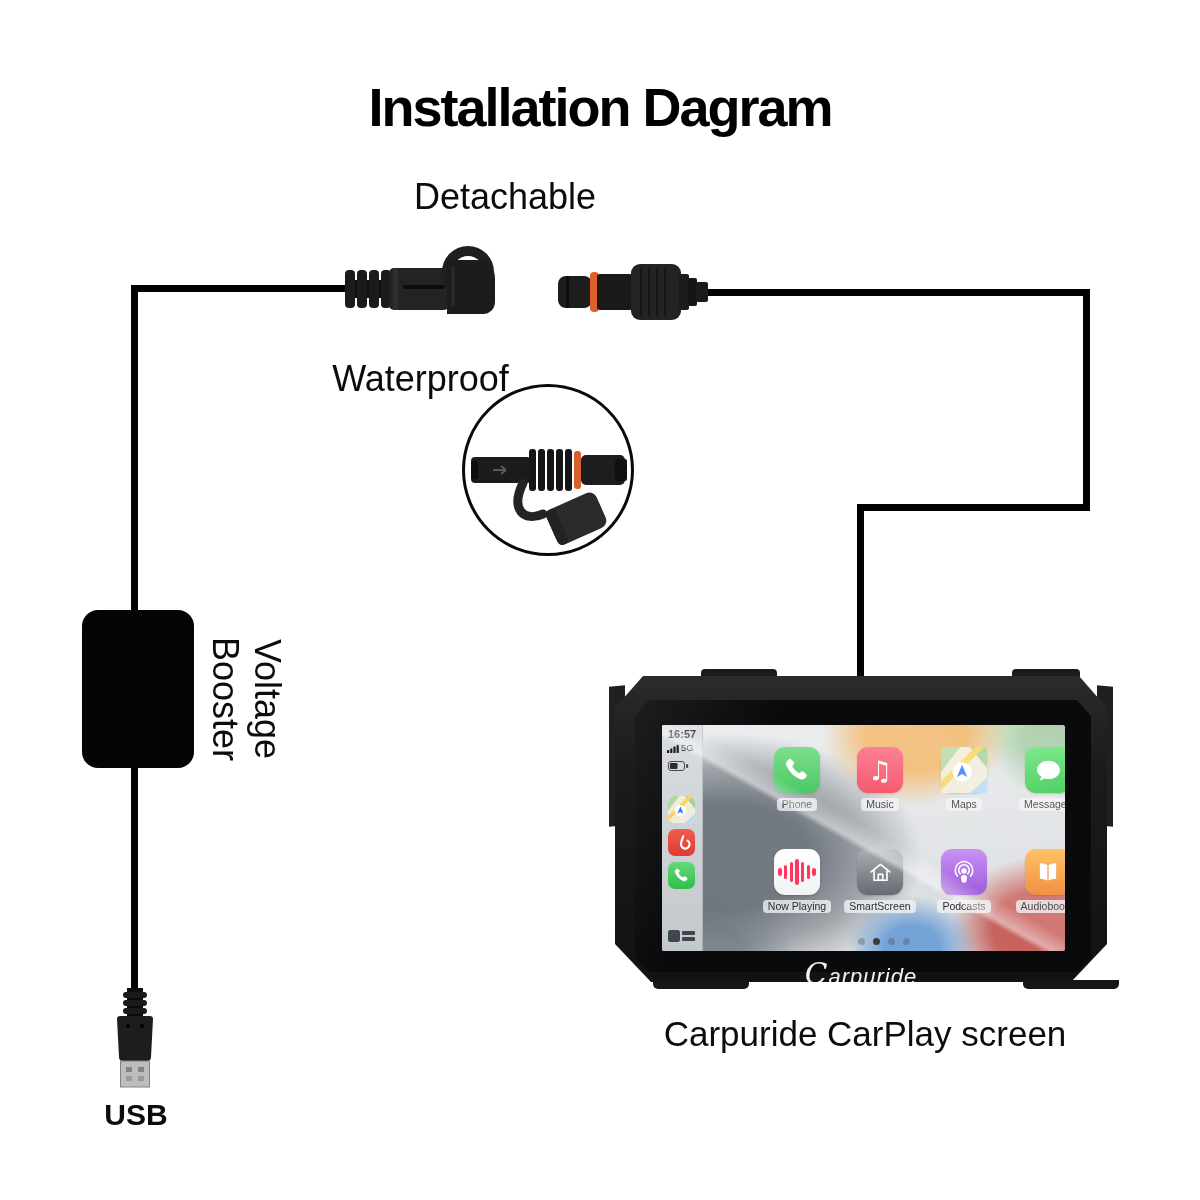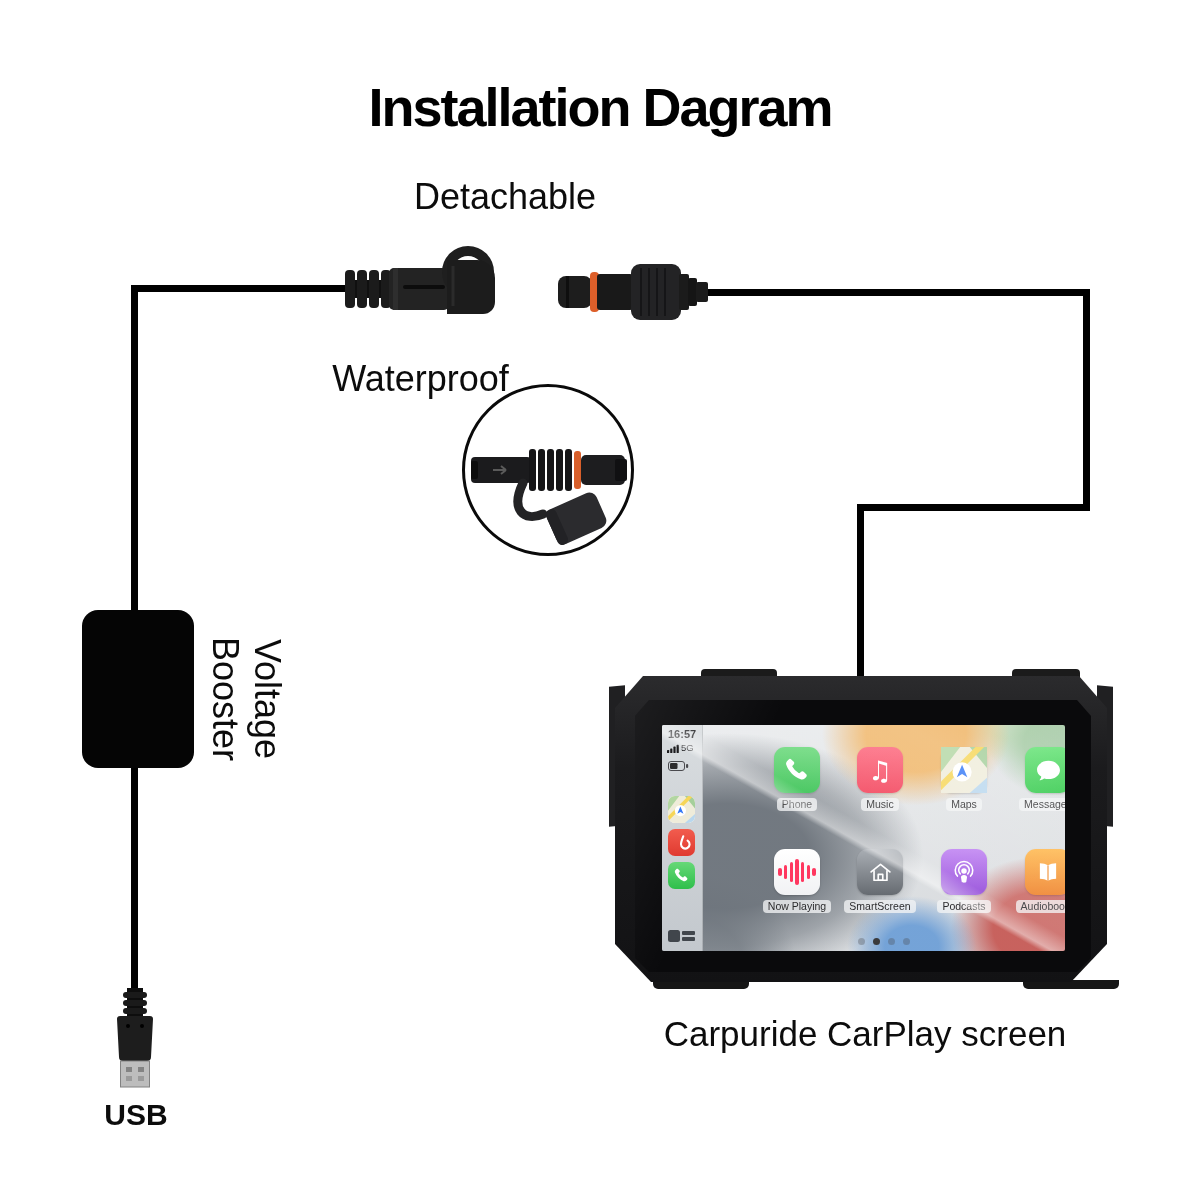--- a/index.html
+++ b/index.html
@@ -321,16 +321,17 @@
         </div>
 
       <div class="abs dots">
           <i></i>
           <i class="on"></i>
           <i></i>
           <i></i>
         </div>
       <div class="abs reflect"></div>
     </div>
+    <div class="abs brand">Carpuride</div>
   </div>
 </div>
 
 <div class="abs note note-caption">Carpuride CarPlay screen</div>
 
 </body></html>

